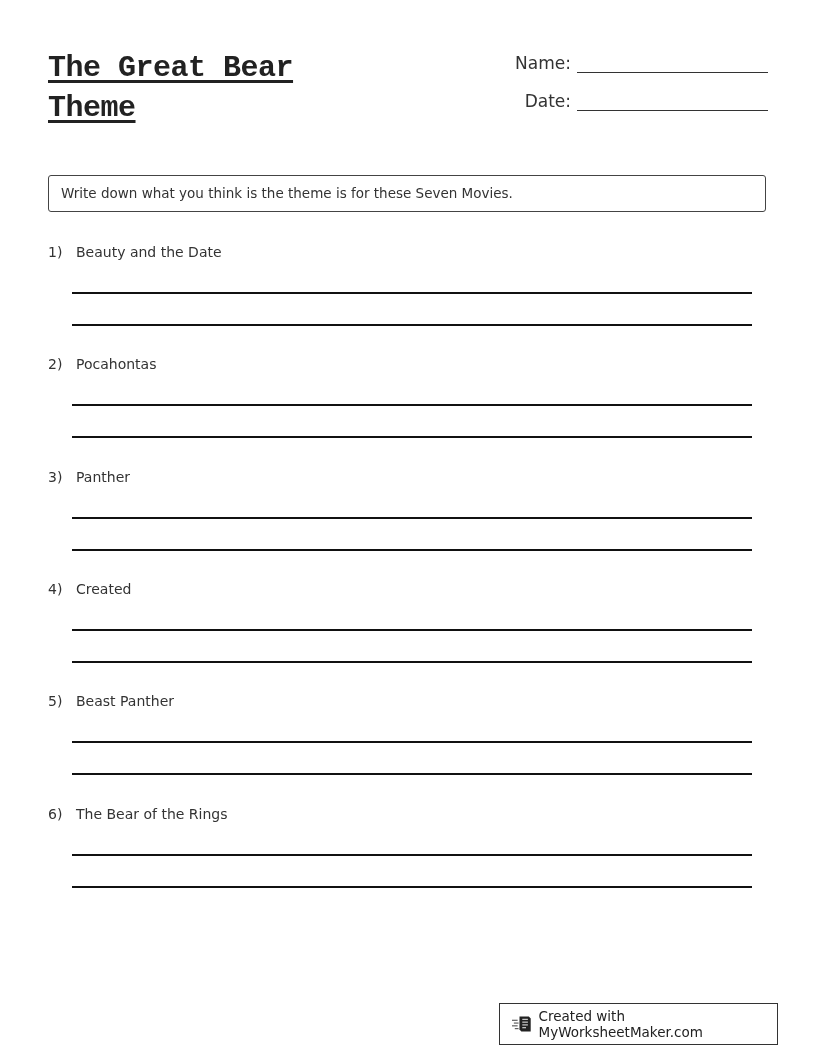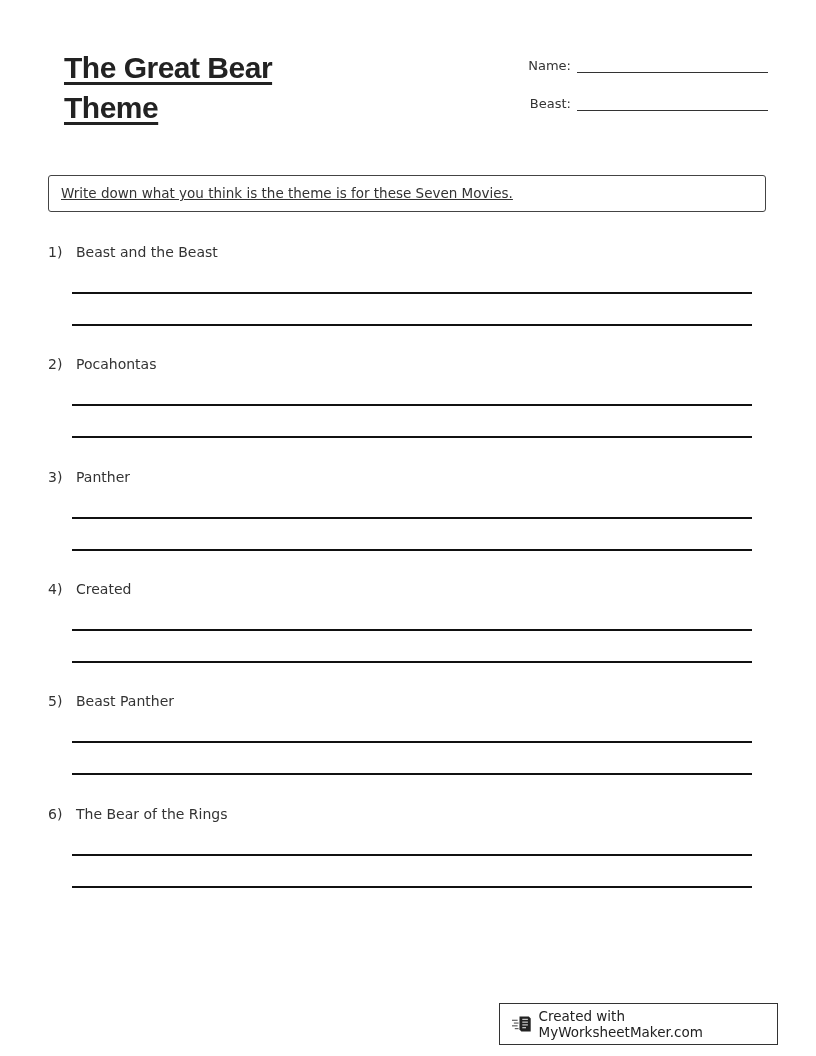--- a/index.html
+++ b/index.html
@@ -1,56 +1,56 @@
 <!DOCTYPE html>
 <html><head>
   <meta charset="utf-8">
   <style>
     html, body { margin: 0; padding: 0; background: #ffffff; }
     body { width: 816px; height: 1056px; position: relative; overflow: hidden;
            font-family: "DejaVu Sans", "Liberation Sans", sans-serif; color: #333; }
-    .title { position: absolute; left: 64px; top: 48px; width: 300px;
-             font-family: Liberation Sans, sans-serif; font-weight: bold; font-size: 30px;
+    .title { position: absolute; left: 48px; top: 48px; width: 300px;
+             font-family: Liberation Mono, monospace; font-weight: bold; font-size: 30px;
              line-height: 40px; color: #222; text-decoration: underline;
              text-decoration-thickness: 3px; text-underline-offset: 4px; letter-spacing: -0.5px; }
     .meta-row { position: absolute; right: 48px; display: flex; align-items: flex-end; }
-    .meta-label { font-size: 13px; color: #333; margin-right: 6px; text-align: right; }
+    .meta-label { font-size: 17px; color: #333; margin-right: 6px; text-align: right; }
     .meta-line { width: 191px; border-bottom: 1.5px solid #333; height: 20px; }
     .instructions { position: absolute; left: 48px; top: 175px; width: 718px; height: 37px;
                     border: 1.5px solid #444; border-radius: 3px; box-sizing: border-box;
-                    font-size: 13.5px; color: #333; padding-left: 12px; line-height: 35px; text-decoration: underline; }
+                    font-size: 13.5px; color: #333; padding-left: 12px; line-height: 35px; }
     .question { position: absolute; left: 48px; width: 720px; }
     .q-head { display: flex; font-size: 14px; color: #333; }
     .q-num { width: 28px; }
     .answer-line { position: absolute; left: 24px; width: 680px; border-bottom: 2px solid #111; height: 0; }
     .footer { position: absolute; left: 499px; top: 1003px; width: 279px; height: 42px;
               border: 1.5px solid #333; box-sizing: border-box; display: flex; align-items: center;
               font-size: 13.5px; color: #222; }
     .footer-icon { margin-left: 12px; margin-right: 6px; width: 22px; height: 20px; }
   </style>
 </head>
 <body>
 
 <div class="title">The Great Bear Theme</div>
 
 <div class="meta-row" style="top:52px;">
   <span class="meta-label">Name:</span>
   <span class="meta-line"></span>
 </div>
 <div class="meta-row" style="top:90px;">
-  <span class="meta-label">Beast:</span>
+  <span class="meta-label">Date:</span>
   <span class="meta-line"></span>
 </div>
 
 <div class="instructions">Write down what you think is the theme is for these Seven Movies.</div>
 
 <div class="question" style="top:244px;">
   <div class="q-head">
     <span class="q-num">1)</span>
-    <span>Beast and the Beast</span>
+    <span>Beauty and the Date</span>
   </div>
   <div class="answer-line" style="top:48px;"></div>
   <div class="answer-line" style="top:80px;"></div>
 </div>
 
 <div class="question" style="top:356px;">
   <div class="q-head">
     <span class="q-num">2)</span>
     <span>Pocahontas</span>
   </div>

